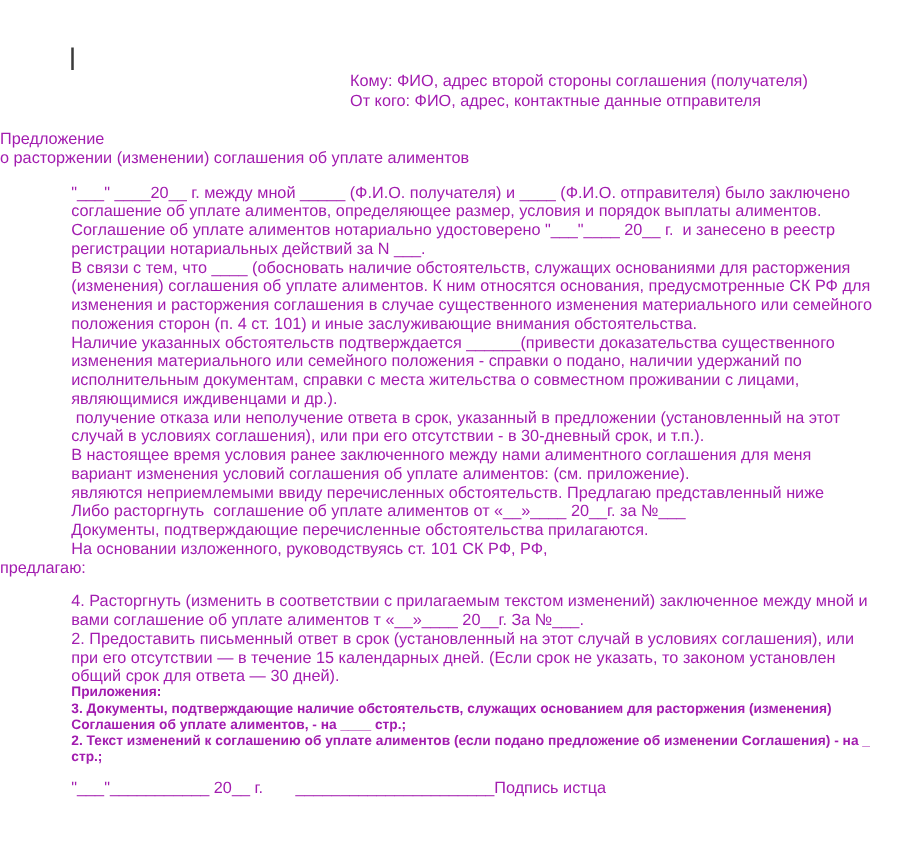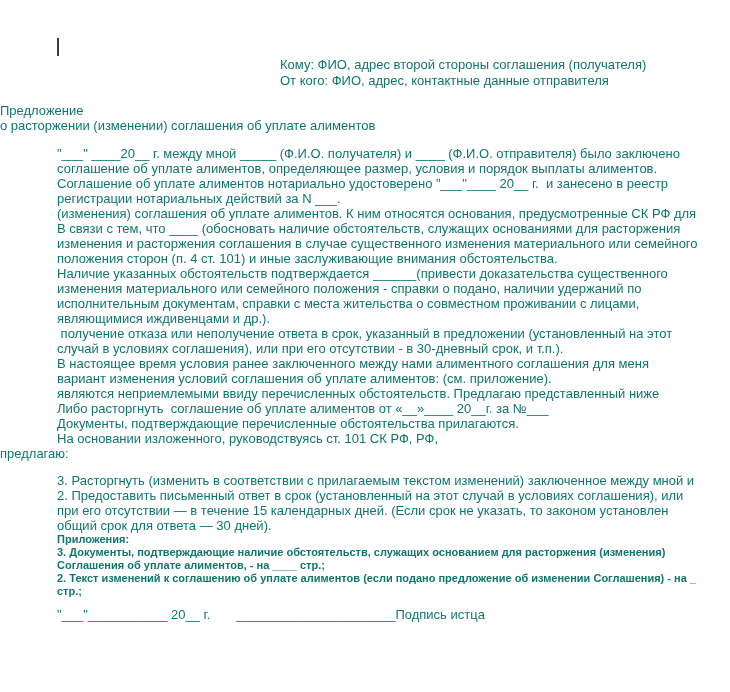--- a/index.html
+++ b/index.html
@@ -7,21 +7,21 @@
   body {
     width: 730px;
     height: 692px;
     font-family: "Liberation Sans", "DejaVu Sans", sans-serif;
   }
   .page {
     position: relative;
     width: 730px;
     height: 692px;
     background: #ffffff;
-    color: #0f766e;
+    color: #a21caf;
     overflow: hidden;
   }
   .cursor {
     position: absolute;
     left: 57px;
     top: 38px;
     width: 2px;
     height: 18px;
     background: #3a3a3a;
   }
@@ -84,42 +84,43 @@
   <div class="title-block">
     <div class="line">Предложение</div>
     <div class="line">о расторжении (изменении) соглашения об уплате алиментов</div>
   </div>
 
   <div class="body-block">
       <div class="line">"___" ____20__ г. между мной _____ (Ф.И.О. получателя) и ____ (Ф.И.О. отправителя) было заключено</div>
       <div class="line">соглашение об уплате алиментов, определяющее размер, условия и порядок выплаты алиментов.</div>
       <div class="line">Соглашение об уплате алиментов нотариально удостоверено "___"____ 20__ г.  и занесено в реестр</div>
       <div class="line">регистрации нотариальных действий за N ___.</div>
+      <div class="line">В связи с тем, что ____ (обосновать наличие обстоятельств, служащих основаниями для расторжения</div>
       <div class="line">(изменения) соглашения об уплате алиментов. К ним относятся основания, предусмотренные СК РФ для</div>
-      <div class="line">В связи с тем, что ____ (обосновать наличие обстоятельств, служащих основаниями для расторжения</div>
       <div class="line">изменения и расторжения соглашения в случае существенного изменения материального или семейного</div>
       <div class="line">положения сторон (п. 4 ст. 101) и иные заслуживающие внимания обстоятельства.</div>
       <div class="line">Наличие указанных обстоятельств подтверждается ______(привести доказательства существенного</div>
       <div class="line">изменения материального или семейного положения - справки о подано, наличии удержаний по</div>
       <div class="line">исполнительным документам, справки с места жительства о совместном проживании с лицами,</div>
       <div class="line">являющимися иждивенцами и др.).</div>
       <div class="line"> получение отказа или неполучение ответа в срок, указанный в предложении (установленный на этот</div>
       <div class="line">случай в условиях соглашения), или при его отсутствии - в 30-дневный срок, и т.п.).</div>
       <div class="line">В настоящее время условия ранее заключенного между нами алиментного соглашения для меня</div>
       <div class="line">вариант изменения условий соглашения об уплате алиментов: (см. приложение).</div>
       <div class="line">являются неприемлемыми ввиду перечисленных обстоятельств. Предлагаю представленный ниже</div>
       <div class="line">Либо расторгнуть  соглашение об уплате алиментов от «__»____ 20__г. за №___</div>
       <div class="line">Документы, подтверждающие перечисленные обстоятельства прилагаются.</div>
       <div class="line">На основании изложенного, руководствуясь ст. 101 СК РФ, РФ,</div>
     </div>
 
   <div class="lead-center">предлагаю:</div>
 
   <div class="items-block">
-      <div class="line">3. Расторгнуть (изменить в соответствии с прилагаемым текстом изменений) заключенное между мной и</div>
+      <div class="line">4. Расторгнуть (изменить в соответствии с прилагаемым текстом изменений) заключенное между мной и</div>
+      <div class="line">вами соглашение об уплате алиментов т «__»____ 20__г. За №___.</div>
       <div class="line">2. Предоставить письменный ответ в срок (установленный на этот случай в условиях соглашения), или</div>
       <div class="line">при его отсутствии — в течение 15 календарных дней. (Если срок не указать, то законом установлен</div>
       <div class="line">общий срок для ответа — 30 дней).</div>
     </div>
 
   <div class="attachments-block">
       <div class="line">Приложения:</div>
       <div class="line">3. Документы, подтверждающие наличие обстоятельств, служащих основанием для расторжения (изменения)</div>
       <div class="line">Соглашения об уплате алиментов, - на ____ стр.;</div>
       <div class="line">2. Текст изменений к соглашению об уплате алиментов (если подано предложение об изменении Соглашения) - на _</div>

